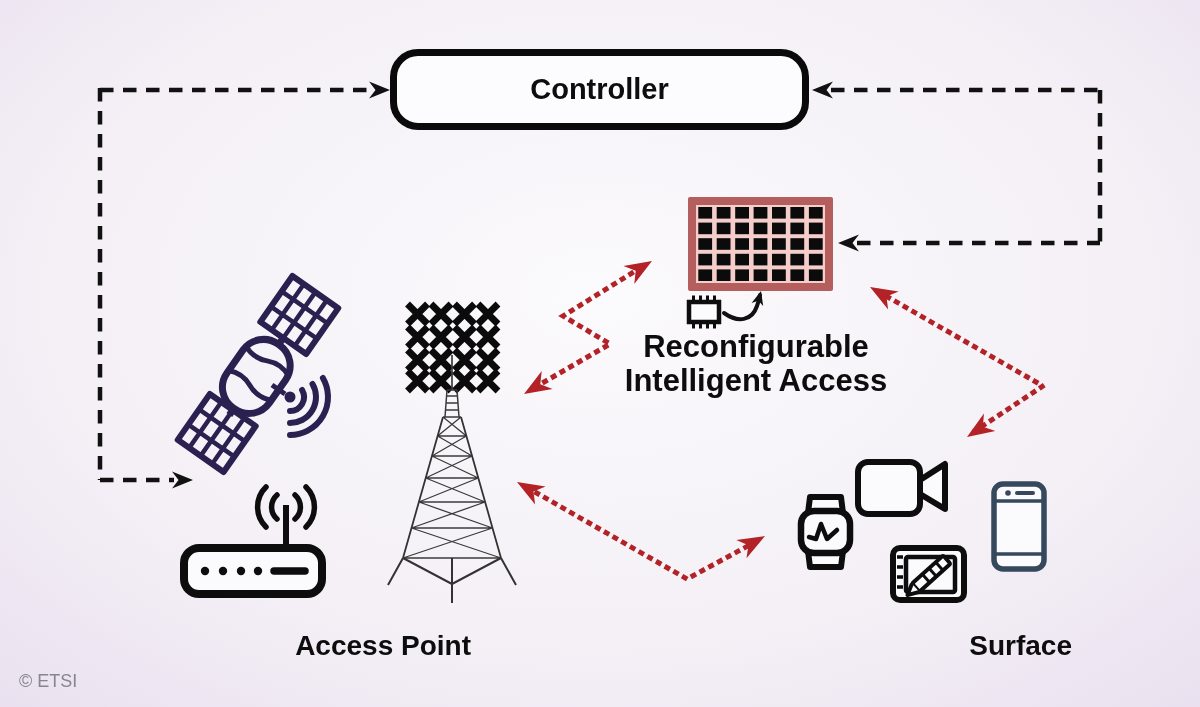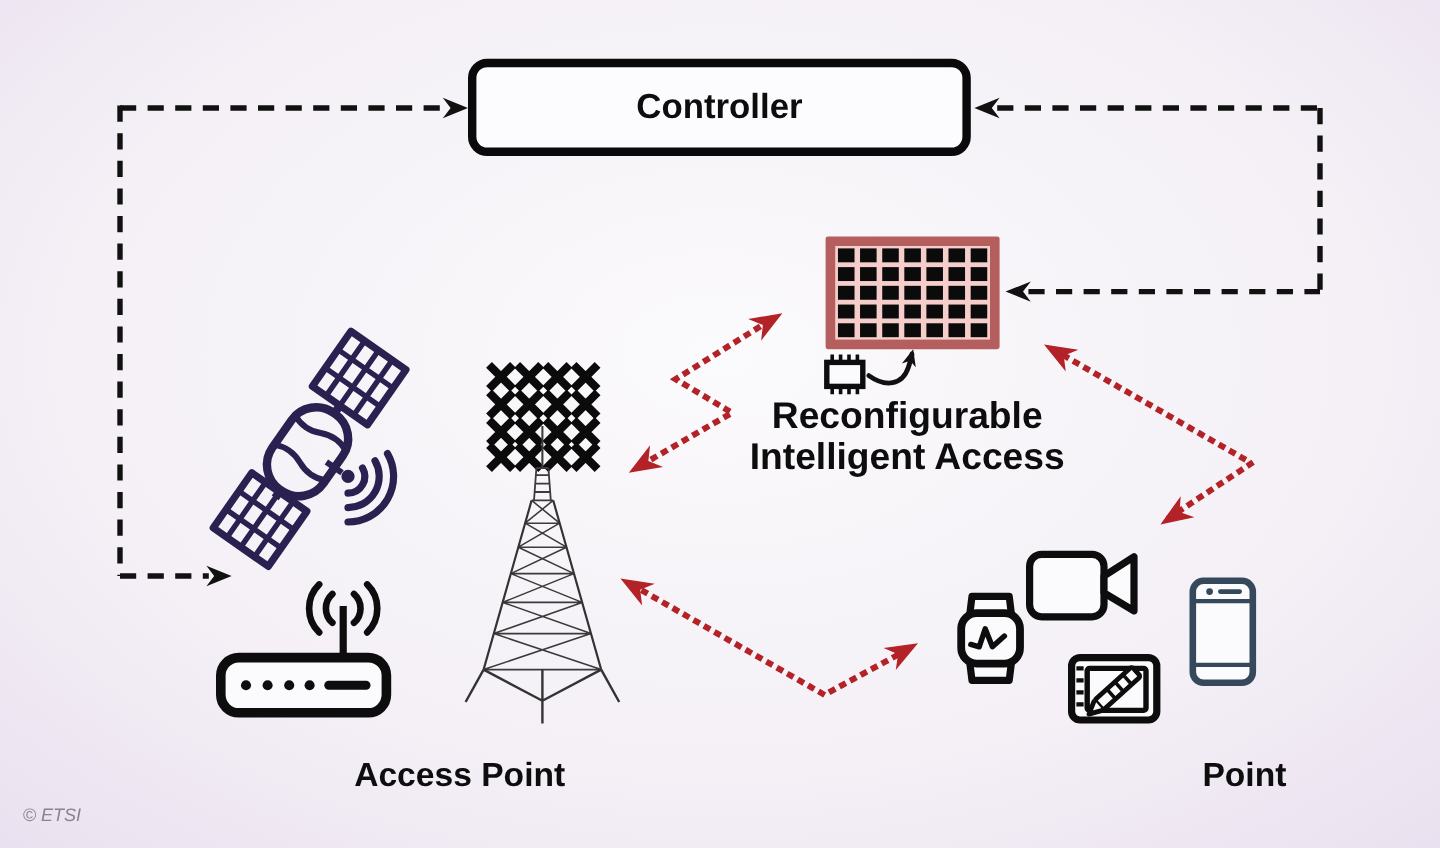--- a/index.html
+++ b/index.html
@@ -7,31 +7,31 @@
     position:relative;
     width:1200px;height:707px;
     overflow:hidden;
     font-family:"Liberation Sans",sans-serif;
     background:radial-gradient(120% 130% at 50% 42%,
       #fbfafc 0%, #f4f0f6 38%, #e7dcee 68%, #cfb0de 92%, #c5a3d6 100%);
   }
   svg{position:absolute;left:0;top:0;}
   .controller-box{
     position:absolute;left:390px;top:49px;width:419px;height:81px;
-    box-sizing:border-box;border:7px solid #0a0a0a;border-radius:16px;
+    box-sizing:border-box;border:7px solid #0a0a0a;border-radius:28px;
     background:#fcfbfd;display:flex;align-items:center;justify-content:center;
   }
   .controller-box span{font-size:29px;font-weight:700;color:#0d0d0d;}
   .big-label{
     position:absolute;font-size:28px;font-weight:700;color:#0d0d0d;
     text-align:right;line-height:34px;white-space:nowrap;
   }
   .ris-label{position:absolute;left:556px;top:330px;width:400px;text-align:center;
     font-size:31px;font-weight:700;color:#0d0d0d;line-height:34px;}
-  .copyright{position:absolute;left:19px;top:671px;font-size:15px;color:#87868b;font-style:italic;}
+  .copyright{position:absolute;left:19px;top:671px;font-size:18px;color:#87868b;}
 </style>
 </head>
 <body>
 
 <div class="canvas">
 
   <svg width="1200" height="707" viewBox="0 0 1200 707">
     <defs>
       <path id="ah-black" d="M0,0 L-21,8.5 L-14.5,0 L-21,-8.5 Z" fill="#111111"></path>
       <path id="ah-red" d="M0,0 L-27,10.5 L-19,0 L-27,-10.5 Z" fill="#b22226"></path>
@@ -226,16 +226,16 @@
     <span>Controller</span>
   </div>
 
   <div class="ris-label">
     <div>Reconfigurable</div>
     <div>Intelligent Access</div>
   </div>
 
   <div class="big-label" style="left:171px;top:629px;width:300px;">Access Point</div>
 
-  <div class="big-label" style="left:772px;top:629px;width:300px;">Point</div>
+  <div class="big-label" style="left:772px;top:629px;width:300px;">Surface</div>
 
   <div class="copyright">© ETSI</div>
 </div>
 
 </body></html>

